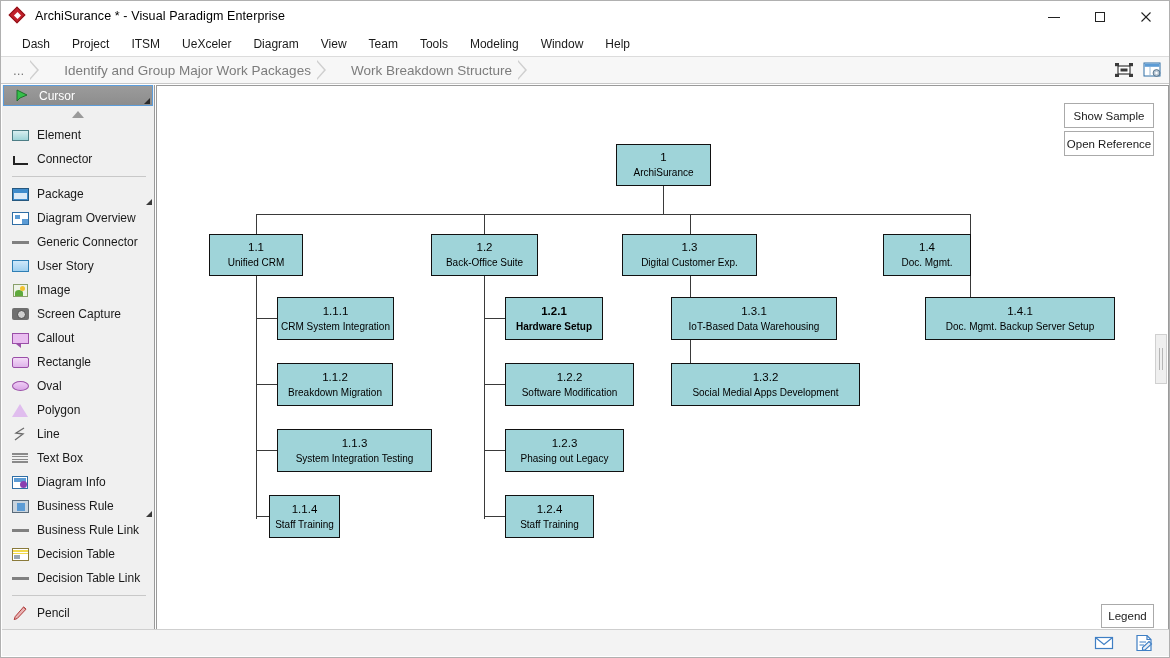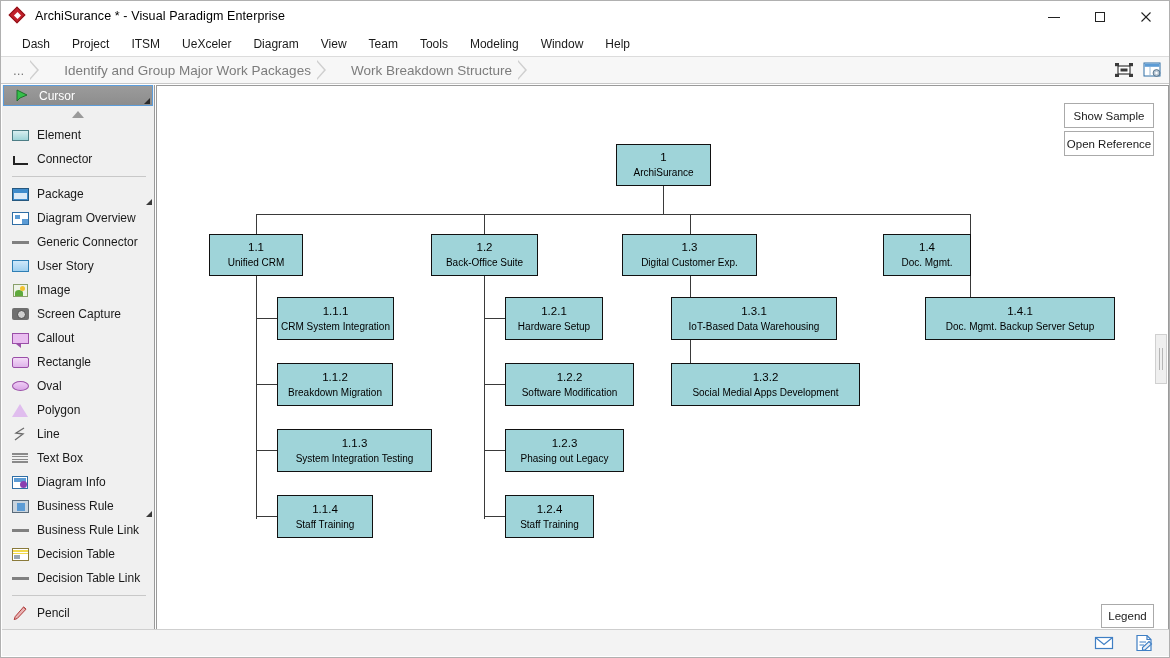--- a/index.html
+++ b/index.html
@@ -539,26 +539,26 @@
         <span class="n-name">CRM System Integration</span>
       </div>
       <div class="node" style="left:120px; top:277px; width:116px; height:43px;">
         <span class="n-id">1.1.2</span>
         <span class="n-name">Breakdown Migration</span>
       </div>
       <div class="node" style="left:120px; top:343px; width:155px; height:43px;">
         <span class="n-id">1.1.3</span>
         <span class="n-name">System Integration Testing</span>
       </div>
-      <div class="node" style="left:120px; top:409px; width:96px; height:43px;">
+      <div class="node" style="left:112px; top:409px; width:71px; height:43px;">
         <span class="n-id">1.1.4</span>
         <span class="n-name">Staff Training</span>
       </div>
 
-      <div class="node" style="left:348px; top:211px; width:98px; height:43px;">
+      <div class="node" style="left:348px; top:211px; width:98px; height:43px;font-weight:bold;">
         <span class="n-id">1.2.1</span>
         <span class="n-name">Hardware Setup</span>
       </div>
       <div class="node" style="left:348px; top:277px; width:129px; height:43px;">
         <span class="n-id">1.2.2</span>
         <span class="n-name">Software Modification</span>
       </div>
       <div class="node" style="left:348px; top:343px; width:119px; height:43px;">
         <span class="n-id">1.2.3</span>
         <span class="n-name">Phasing out Legacy</span>

